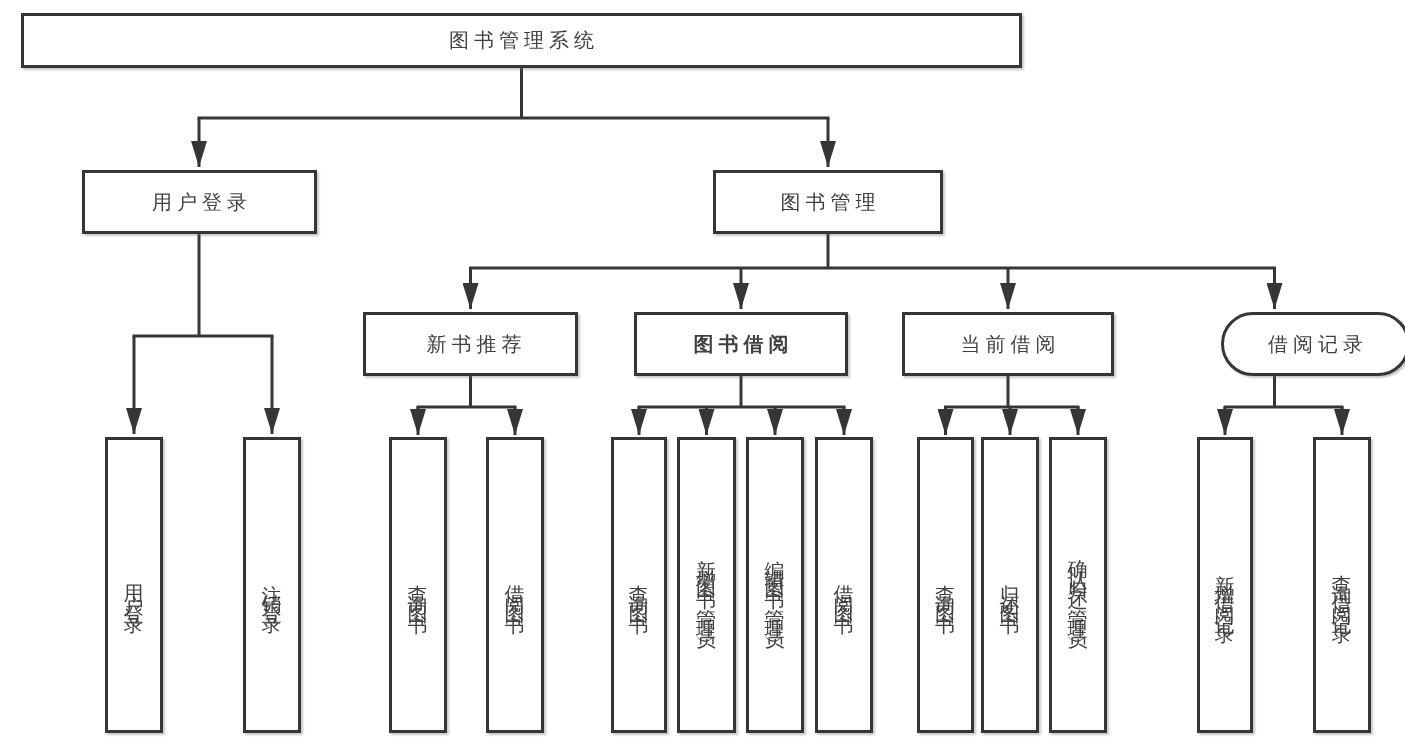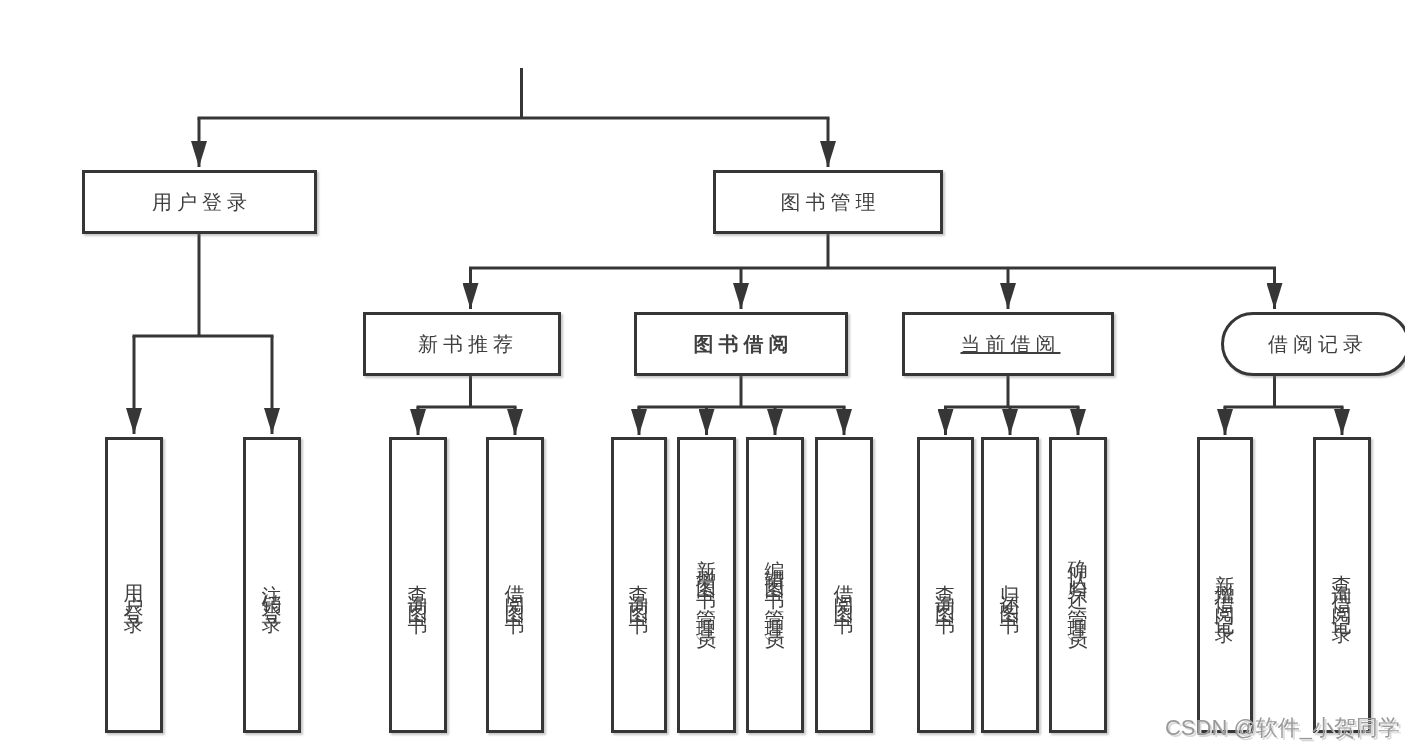--- a/index.html
+++ b/index.html
@@ -97,35 +97,38 @@
       <line x1="1010" y1="407" x2="1010" y2="435" marker-end="url(#ah)"></line>
       <line x1="1078" y1="407" x2="1078" y2="435" marker-end="url(#ah)"></line>
 
       <line x1="1274.5" y1="376" x2="1274.5" y2="407"></line>
       <line x1="1225" y1="407" x2="1342" y2="407" stroke-linecap="square"></line>
       <line x1="1225" y1="407" x2="1225" y2="435" marker-end="url(#ah)"></line>
       <line x1="1342" y1="407" x2="1342" y2="435" marker-end="url(#ah)"></line>
     </g>
   </svg>
 
+  <div class="node h" style="left:21px; top:13px; width:1001px; height:55px;">
+    <span>图书管理系统</span>
+  </div>
 
   <div class="node h" style="left:82px; top:170px; width:235px; height:64px;">
     <span>用户登录</span>
   </div>
   <div class="node h" style="left:713px; top:170px; width:230px; height:64px;align-items:center;">
     <span>图书管理</span>
   </div>
 
-  <div class="node h" style="left:363px; top:312px; width:198px; height:64px;padding-left:7px;">
+  <div class="node h" style="left:363px; top:312px; width:215px; height:64px;padding-left:7px;">
     <span>新书推荐</span>
   </div>
   <div class="node h" style="left:634px; top:312px; width:214px; height:64px;font-weight:bold;">
     <span>图书借阅</span>
   </div>
-  <div class="node h" style="left:902px; top:312px; width:212px; height:64px;text-decoration:underline;">
+  <div class="node h" style="left:902px; top:312px; width:212px; height:64px;">
     <span>当前借阅</span>
   </div>
   <div class="node h" style="left:1221px; top:312px; width:189px; height:64px;border-radius:32px;">
     <span>借阅记录</span>
   </div>
 
   <div class="node v" style="left:105px; top:437px; width:58px; height:296px;">
     <span>用户登录</span>
   </div>
   <div class="node v" style="left:243px; top:437px; width:58px; height:296px;">
@@ -162,15 +165,14 @@
     <span>确认归还（管理员）</span>
   </div>
 
   <div class="node v" style="left:1197px; top:437px; width:56px; height:296px;">
     <span>新增借阅记录</span>
   </div>
   <div class="node v" style="left:1313px; top:437px; width:58px; height:296px;">
     <span>查询借阅记录</span>
   </div>
 
-  <div class="watermark">CSDN @软件_小贺同学</div>
 
 </div>
 
 </body></html>

